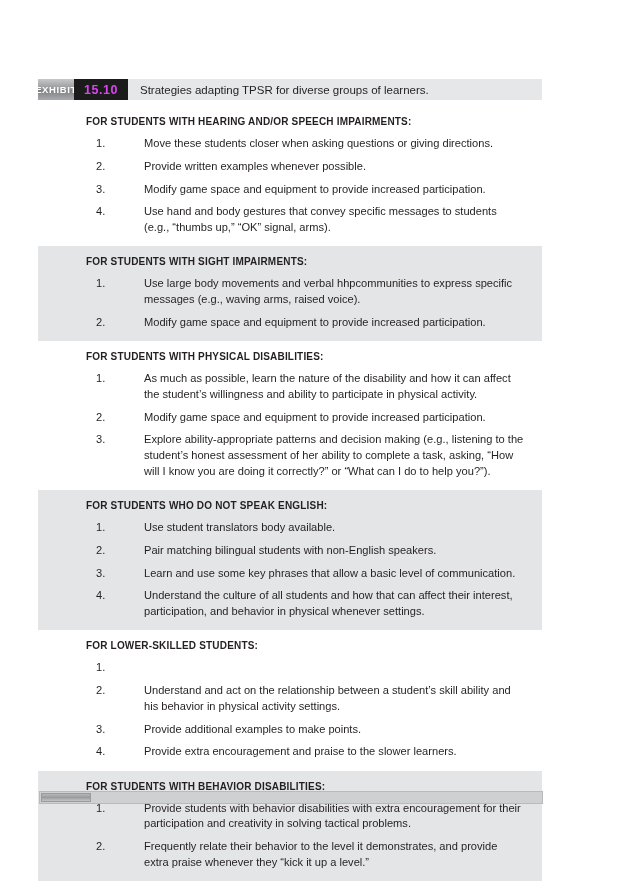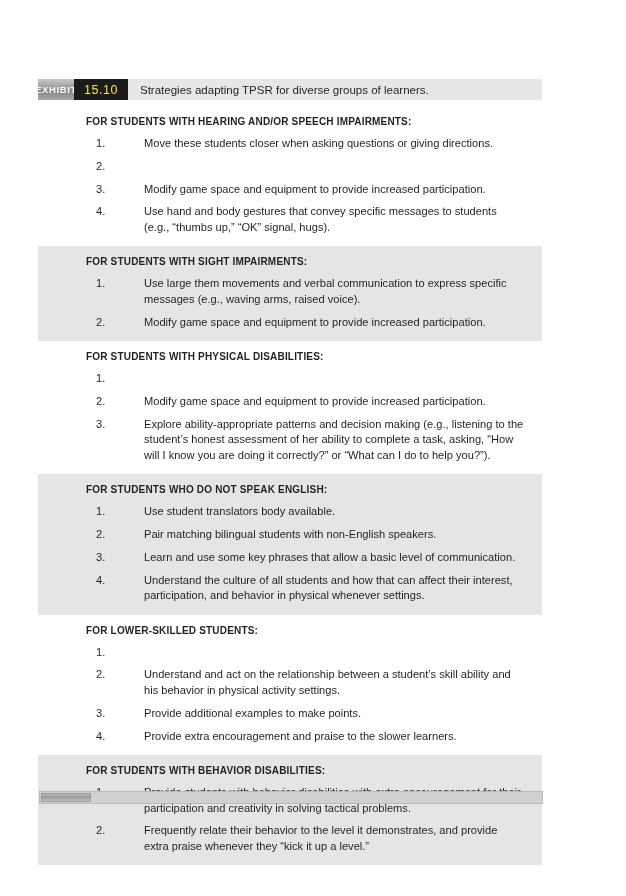--- a/index.html
+++ b/index.html
@@ -86,22 +86,22 @@
   }
   .exhibit-num {
     width: 54px;
     background: #1b1b1b;
     display: flex;
     align-items: center;
     justify-content: center;
   }
   .exhibit-num-text {
     font-size: 12.5px;
-    font-weight: normal;
-    color: #fde047;
+    font-weight: bold;
+    color: #d946ef;
     letter-spacing: 0.5px;
   }
   .exhibit-caption {
     flex: 1;
     display: flex;
     align-items: center;
     padding-left: 12px;
     font-size: 11.5px;
     color: #231f20;
   }
@@ -195,49 +195,51 @@
   <div class="exhibit-body" id="exhibit-body">
       <div class="section">
         <div class="section-title">FOR STUDENTS WITH HEARING AND/OR SPEECH IMPAIRMENTS:</div>
         <ol class="items">
           <li class="item">
             <span class="item-num">1.</span>
             <span class="item-text">Move these students closer when asking questions or giving directions.</span>
           </li>
           <li class="item">
             <span class="item-num">2.</span>
+            <span class="item-text">Provide written examples whenever possible.</span>
           </li>
           <li class="item">
             <span class="item-num">3.</span>
             <span class="item-text">Modify game space and equipment to provide increased participation.</span>
           </li>
           <li class="item">
             <span class="item-num">4.</span>
-            <span class="item-text">Use hand and body gestures that convey specific messages to students (e.g., “thumbs up,” “OK” signal, hugs).</span>
+            <span class="item-text">Use hand and body gestures that convey specific messages to students (e.g., “thumbs up,” “OK” signal, arms).</span>
           </li>
         </ol>
       </div>
       <div class="section shaded">
         <div class="section-title">FOR STUDENTS WITH SIGHT IMPAIRMENTS:</div>
         <ol class="items">
           <li class="item">
             <span class="item-num">1.</span>
-            <span class="item-text">Use large them movements and verbal communication to express specific messages (e.g., waving arms, raised voice).</span>
+            <span class="item-text">Use large body movements and verbal hhpcommunities to express specific messages (e.g., waving arms, raised voice).</span>
           </li>
           <li class="item">
             <span class="item-num">2.</span>
             <span class="item-text">Modify game space and equipment to provide increased participation.</span>
           </li>
         </ol>
       </div>
       <div class="section">
         <div class="section-title">FOR STUDENTS WITH PHYSICAL DISABILITIES:</div>
         <ol class="items">
           <li class="item">
             <span class="item-num">1.</span>
+            <span class="item-text">As much as possible, learn the nature of the disability and how it can affect the student’s willingness and ability to participate in physical activity.</span>
           </li>
           <li class="item">
             <span class="item-num">2.</span>
             <span class="item-text">Modify game space and equipment to provide increased participation.</span>
           </li>
           <li class="item">
             <span class="item-num">3.</span>
             <span class="item-text">Explore ability-appropriate patterns and decision making (e.g., listening to the student’s honest assessment of her ability to complete a task, asking, “How will I know you are doing it correctly?” or “What can I do to help you?”).</span>
           </li>
         </ol>

